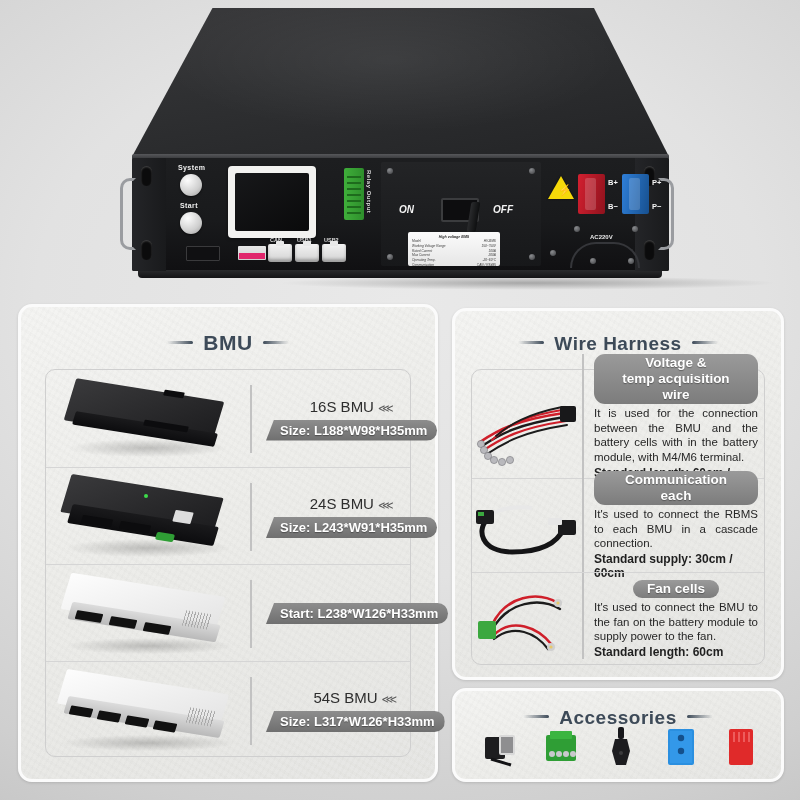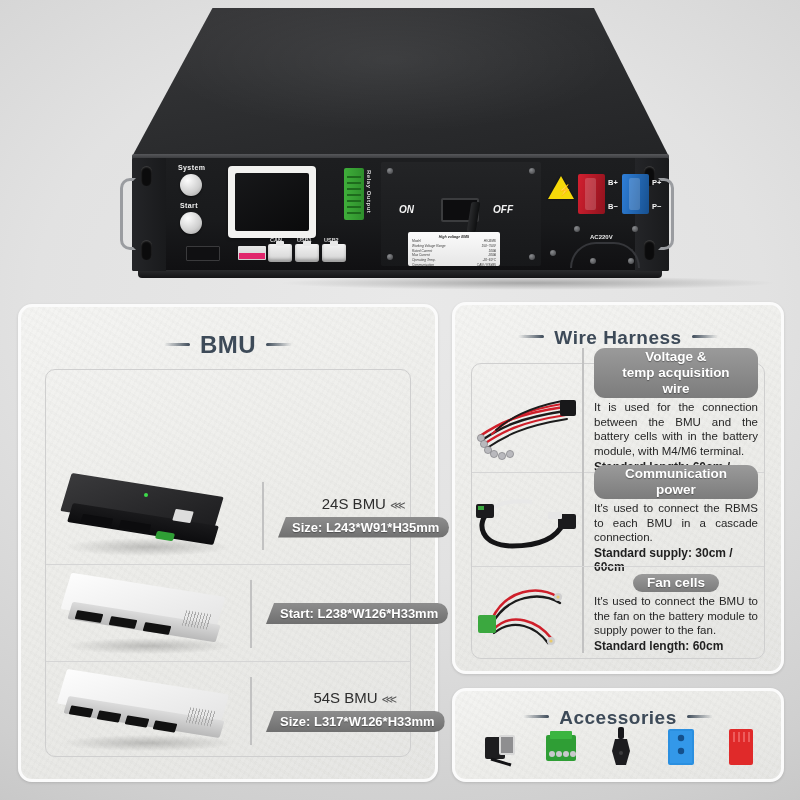--- a/index.html
+++ b/index.html
@@ -134,25 +134,25 @@
     position: absolute;
     background:
       repeating-linear-gradient(118deg, rgba(0,0,0,.012) 0 2px, rgba(255,255,255,.02) 2px 5px),
       repeating-linear-gradient(31deg, rgba(0,0,0,.012) 0 3px, rgba(255,255,255,.018) 3px 7px),
       linear-gradient(160deg,#f4f4f2 0%, #ededea 45%, #e6e6e3 100%);
     border: 3px solid #fbfbfb;
     border-radius: 14px;
     box-shadow: 0 1px 3px rgba(0,0,0,.13);
   }
   .card-bmu   { left: 18px;  top: 12px;  width: 420px; height: 478px; }
-  .card-wire  { left: 452px; top: 10px;  width: 332px; height: 372px; }
+  .card-wire  { left: 452px; top: 16px;  width: 332px; height: 372px; }
   .card-acc   { left: 452px; top: 396px; width: 332px; height: 94px; }
 
   .card-title {
-    text-align: center; font-size: 24px; font-weight: bold; color: #3d4a58;
+    text-align: center; font-size: 21px; font-weight: bold; color: #3d4a58;
     letter-spacing: .5px; position: relative; display: block;
   }
   .card-title .dash { display: inline-block; width: 26px; height: 3px; vertical-align: middle;
     margin: 0 10px 4px; border-radius: 2px; }
   .card-title .dash.l { background: linear-gradient(90deg, rgba(61,74,88,0), #3d4a58); }
   .card-title .dash.r { background: linear-gradient(90deg, #3d4a58, rgba(61,74,88,0)); }
 
   .inner-box { position: absolute; border: 1px solid #cfcfcf; border-radius: 10px; }
 
   
@@ -323,22 +323,35 @@
 
 <div class="panels">
 
   <section class="card card-bmu">
     <h2 class="card-title" style="margin-top:24px;">
       <span class="dash l"></span><span>BMU</span><span class="dash r"></span>
     </h2>
 
     <div class="inner-box" style="left:24px; top:62px; width:366px; height:388px;">
 
-
-      <div class="bmu-row" style="top:97px;gap:12px;">
+      <div class="bmu-row" style="top:0;">
+        <div class="bmu-pic">
+          <div class="dev-shadow" style="left:18px; top:66px; width:156px; height:18px;"></div>
+          <div class="dev box-black-top" style="left:18px; top:16px; width:148px; height:44px; transform: skewY(9deg) skewX(-16deg);"></div>
+          <div class="dev box-black-side" style="left:22px; top:49px; width:142px; height:14px; transform: skewY(9deg) skewX(-16deg);"></div>
+          <div class="port" style="left:112px; top:18px; width:20px; height:6px; transform: skewY(9deg) skewX(-16deg);"></div>
+          <div class="port" style="left:92px; top:50px; width:44px; height:6px; transform: skewY(9deg) skewX(-16deg);"></div>
+        </div>
+        <div class="bmu-meta">
+          <div class="bmu-name"><span>16S BMU</span><span class="chev">⋘</span></div>
+          <span class="size-badge">Size: L188*W98*H35mm</span>
+        </div>
+      </div>
+
+      <div class="bmu-row" style="top:97px;">
         <div class="bmu-pic">
           <div class="dev-shadow" style="left:14px; top:68px; width:164px; height:18px;"></div>
           <div class="dev box-black-top" style="left:14px; top:14px; width:152px; height:40px; transform: skewY(9deg) skewX(-16deg);"></div>
           <div class="dev box-black-side" style="left:18px; top:44px; width:146px; height:20px; transform: skewY(9deg) skewX(-16deg);"></div>
           <div class="port" style="left:30px; top:46px; width:30px; height:8px; transform: skewY(9deg) skewX(-16deg);"></div>
           <div class="port" style="left:68px; top:52px; width:30px; height:8px; transform: skewY(9deg) skewX(-16deg);"></div>
           <div class="port" style="left:122px; top:40px; width:18px; height:12px; background:#ddd; transform: skewY(9deg) skewX(-16deg);"></div>
           <div class="dev" style="left:104px; top:62px; width:18px; height:8px; background:#2f9e35; transform: skewY(9deg) skewX(-16deg);"></div>
           <div class="dev" style="left:92px; top:23px; width:4px; height:4px; border-radius:50%; background:#3ddc4a;"></div>
         </div>
@@ -430,21 +443,21 @@
             <path d="M18 30 C2 44,10 66,40 66 C72 66,86 56,92 42" fill="none" stroke="#141416" stroke-width="5"></path>
             <path d="M20 28 C30 22,46 20,60 22" fill="none" stroke="#e8e8e8" stroke-width="4"></path>
             <rect x="4" y="24" width="18" height="14" rx="2" fill="#1b1b1d"></rect>
             <rect x="6" y="26" width="6" height="4" fill="#3ba83f"></rect>
             <rect x="86" y="34" width="18" height="15" rx="2" fill="#1b1b1d"></rect>
             <rect x="76" y="32" width="14" height="7" rx="1" fill="#e6e6e6"></rect>
           </svg>
         </div>
         <div class="wh-text">
           <div class="pill-wrap">
-            <span class="pill">Communication power</span>
+            <span class="pill">Communication each</span>
           </div>
           <div class="wh-desc">It's used to connect the RBMS to each BMU in a cascade connection.</div>
           <div class="wh-len">Standard supply: 30cm / 60cm</div>
         </div>
       </div>
 
       <div class="wh-row" style="top:202px; height:93px;">
         <div class="wh-pic" style="height:84px;">
           <svg width="108" height="84" viewBox="0 0 108 84">
             <g fill="none" stroke-linecap="round">

